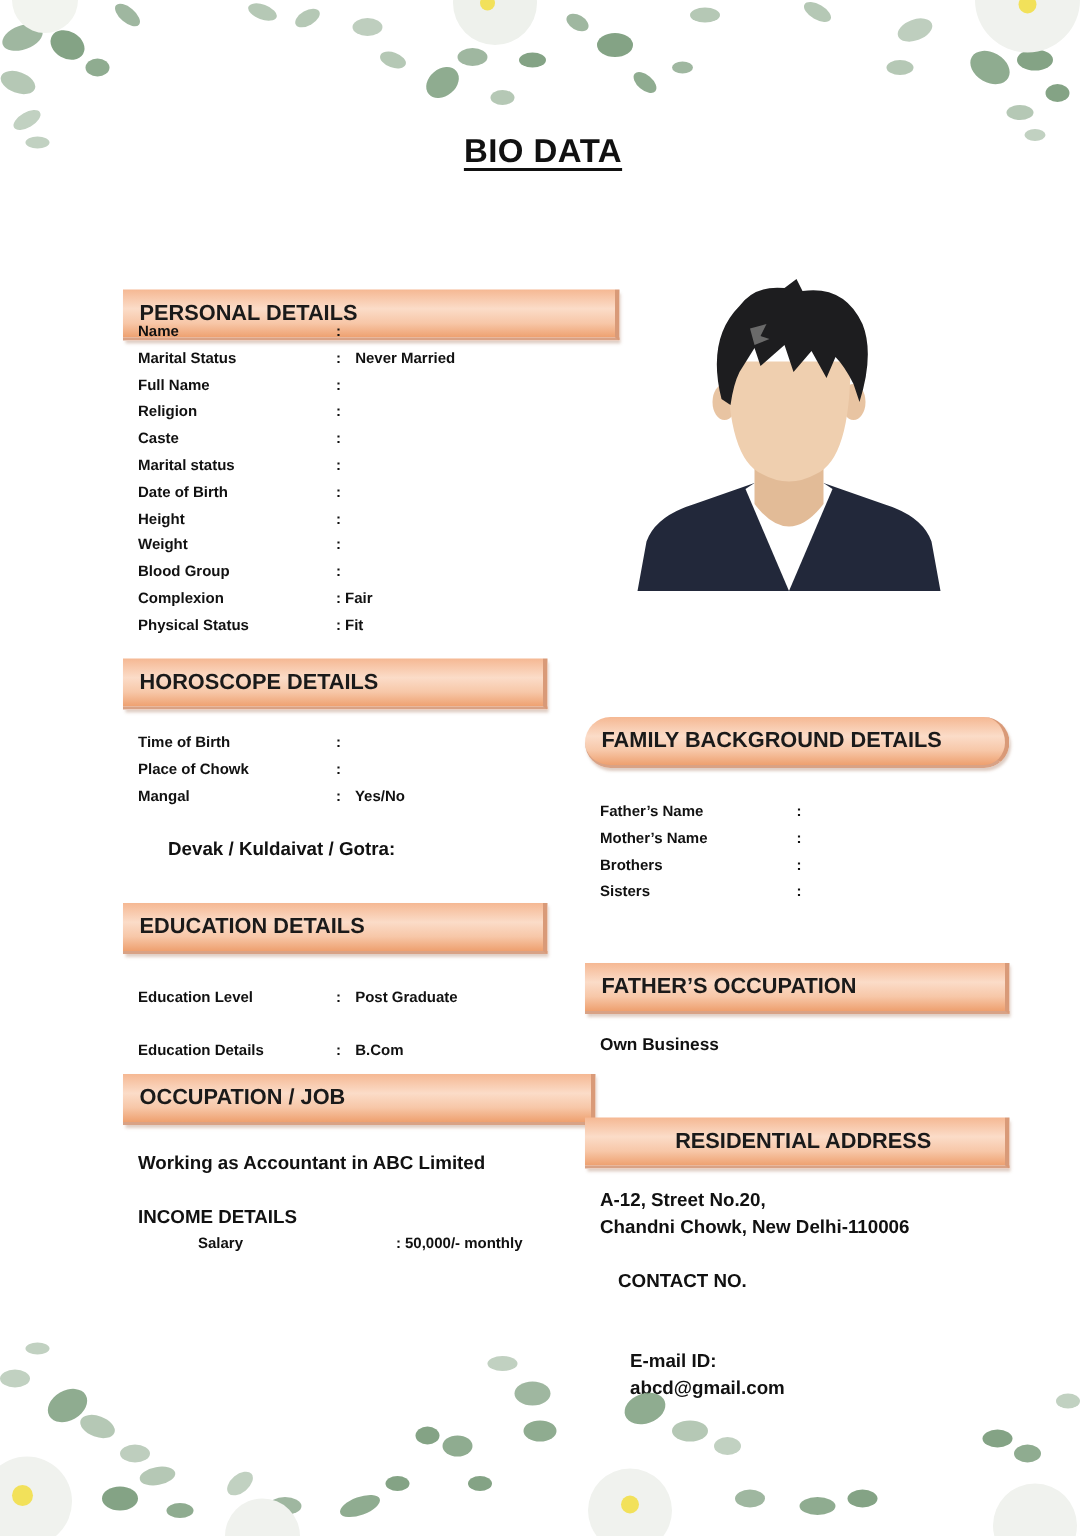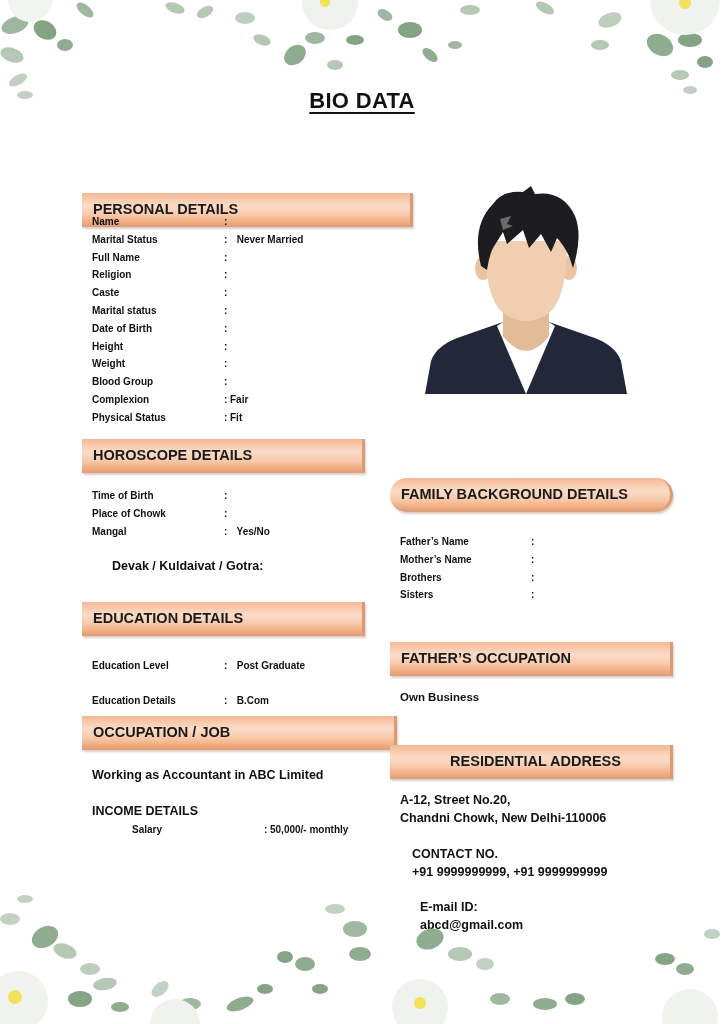--- a/index.html
+++ b/index.html
@@ -234,21 +234,20 @@
 <div class="section-header" style="left:390px; top:642px; width:283px;">FATHER’S OCCUPATION</div>
 <div class="text-block small" style="left:400px; top:689px;">Own Business</div>
 
 <div class="section-header" style="left:390px; top:745px; width:283px;text-align:center;">RESIDENTIAL ADDRESS</div>
 <div class="text-block" style="left:400px; top:792px;">
   <div>A-12, Street No.20,</div>
   <div>Chandni Chowk, New Delhi-110006</div>
 </div>
 <div class="text-block" style="left:400px; top:846px;margin-left:12px;">
   <div>CONTACT NO.</div>
-  <div>+91 9999999999, +91 9999999999</div>
 </div>
 <div class="text-block" style="left:400px; top:899px;margin-left:20px;">
   <div>E-mail ID:</div>
   <div>abcd@gmail.com</div>
 </div>
 
 <svg class="floral bottom" viewBox="0 0 724 135" xmlns="http://www.w3.org/2000/svg">
   <g fill="#8fab90" opacity="0.85">
     <ellipse cx="10" cy="30" rx="10" ry="6" fill="#b7c9b7"></ellipse>
     <ellipse cx="25" cy="10" rx="8" ry="4" fill="#b7c9b7"></ellipse>

